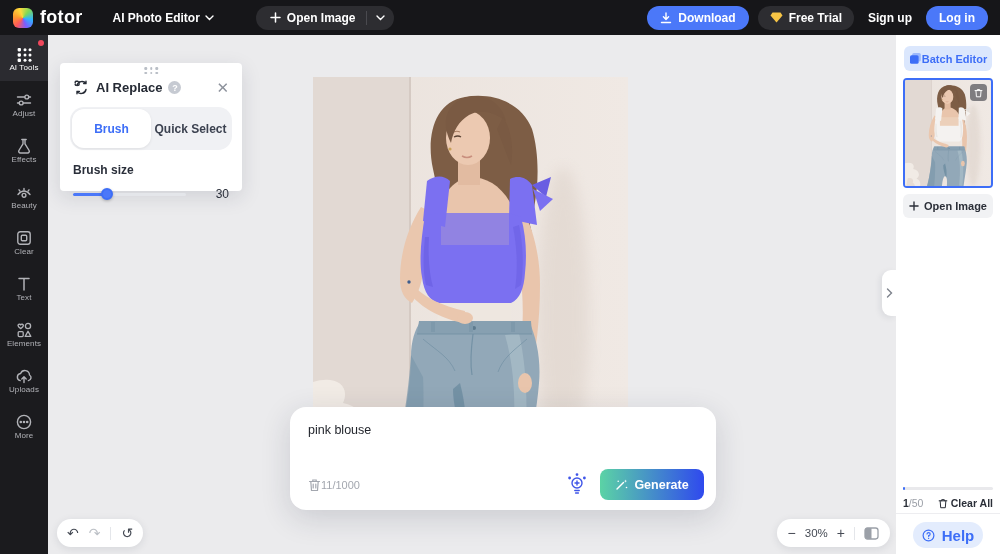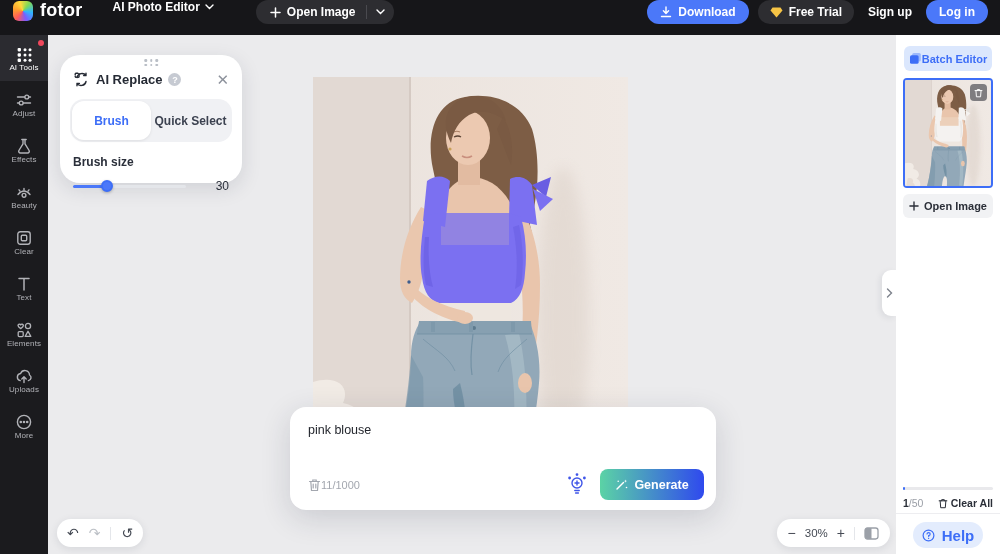--- a/index.html
+++ b/index.html
@@ -1,20 +1,20 @@
 <!DOCTYPE html>
 <html><head>
 <meta charset="utf-8">
 <style>
   * { margin:0; padding:0; box-sizing:border-box; }
   html,body { width:1000px; height:554px; overflow:hidden; font-family:"Liberation Sans",sans-serif; background:#ebebed; }
   svg { display:block; }
 
   
-  .topbar { position:absolute; left:0; top:0; width:1000px; height:35px; background:#161619; display:flex; align-items:flex-start; z-index:30; }
+  .topbar { position:absolute; left:0; top:0; width:1000px; height:35px; background:#161619; display:flex; align-items:center; z-index:30; }
   .logo { display:flex; align-items:center; gap:7px; margin-left:13px; cursor:pointer; }
   .logo-icon { width:20px; height:20px; border-radius:6px; background:conic-gradient(from 220deg,#ff5a5a,#ff9d2e,#ffd93b,#7ed957,#2fb4ff,#7a5cff,#ff5a5a); }
   .logo-text { color:#fff; font-size:18px; font-weight:700; letter-spacing:.3px; }
   .editor-menu { display:flex; align-items:center; gap:5px; color:#fff; font-size:12px; font-weight:600; margin-left:30px; cursor:pointer; }
   .open-image-pill { display:flex; align-items:center; height:24px; background:#2d2d31; border-radius:13px; margin-left:42px; color:#fff; font-size:12px; font-weight:600; cursor:pointer; }
   .oip-main { display:flex; align-items:center; gap:6px; padding:0 10px 0 14px; }
   .oip-divider { width:1px; height:14px; background:#4a4a4f; }
   .oip-caret { padding:0 9px; display:flex; align-items:center; }
   .topbar-right { margin-left:auto; display:flex; align-items:center; gap:9px; margin-right:12px; }
   .btn-blue { display:flex; align-items:center; gap:6px; height:24px; padding:0 13px; border-radius:13px; background:#4b78f9; color:#fff; font-size:12px; font-weight:600; cursor:pointer; }
@@ -26,21 +26,21 @@
   .rail-item { position:relative; height:46px; display:flex; flex-direction:column; align-items:center; justify-content:center; gap:0; color:#b2b3b8; cursor:pointer; }
   .rail-item.active { background:#2b2b30; color:#fff; }
   .rail-item .lbl { font-size:8px; letter-spacing:.1px; }
   .notif-dot { position:absolute; top:5px; right:4px; width:6px; height:6px; border-radius:50%; background:#f0475c; }
 
   
   .canvas { position:absolute; left:48px; top:35px; width:848px; height:519px; background:#ebebed; }
   .photo { position:absolute; left:265px; top:42px; width:315px; height:429px; overflow:hidden; cursor:crosshair; }
 
   
-  .panel { position:absolute; left:12px; top:20px; width:182px; height:128px; background:#fff; border-radius:20px; box-shadow:0 6px 20px rgba(30,35,60,.13); z-index:10; }
+  .panel { position:absolute; left:12px; top:28px; width:182px; height:128px; background:#fff; border-radius:4px; box-shadow:0 6px 20px rgba(30,35,60,.13); z-index:10; }
   .drag-dots { position:absolute; top:4px; left:50%; transform:translateX(-50%); display:grid; grid-template-columns:repeat(3,1fr); gap:2px 3px; cursor:grab; }
   .drag-dots i { width:2.5px; height:2.5px; border-radius:50%; background:#b9bec6; }
   .panel-head { display:flex; align-items:center; gap:6px; padding:16px 13px 0 13px; }
   .panel-title { font-size:13px; font-weight:700; color:#252a34; }
   .q-circle { width:13px; height:13px; border-radius:50%; background:#c6cad2; color:#fff; font-size:9px; font-weight:700; display:flex; align-items:center; justify-content:center; cursor:pointer; }
   .panel-close { margin-left:auto; color:#8d929c; font-size:15px; line-height:1; cursor:pointer; }
   .tab-group { margin:11px 10px 0 10px; height:43px; background:#f0f1f4; border-radius:14px; display:flex; padding:2px; }
   .tab { flex:1; display:flex; align-items:center; justify-content:center; font-size:12px; font-weight:600; color:#3c4250; border-radius:12px; cursor:pointer; }
   .tab.active { background:#fff; color:#3d6ef7; box-shadow:0 1px 3px rgba(0,0,0,.08); }
   .brush-label { font-size:12px; font-weight:600; color:#2a2f3a; margin:13px 0 0 13px; }

